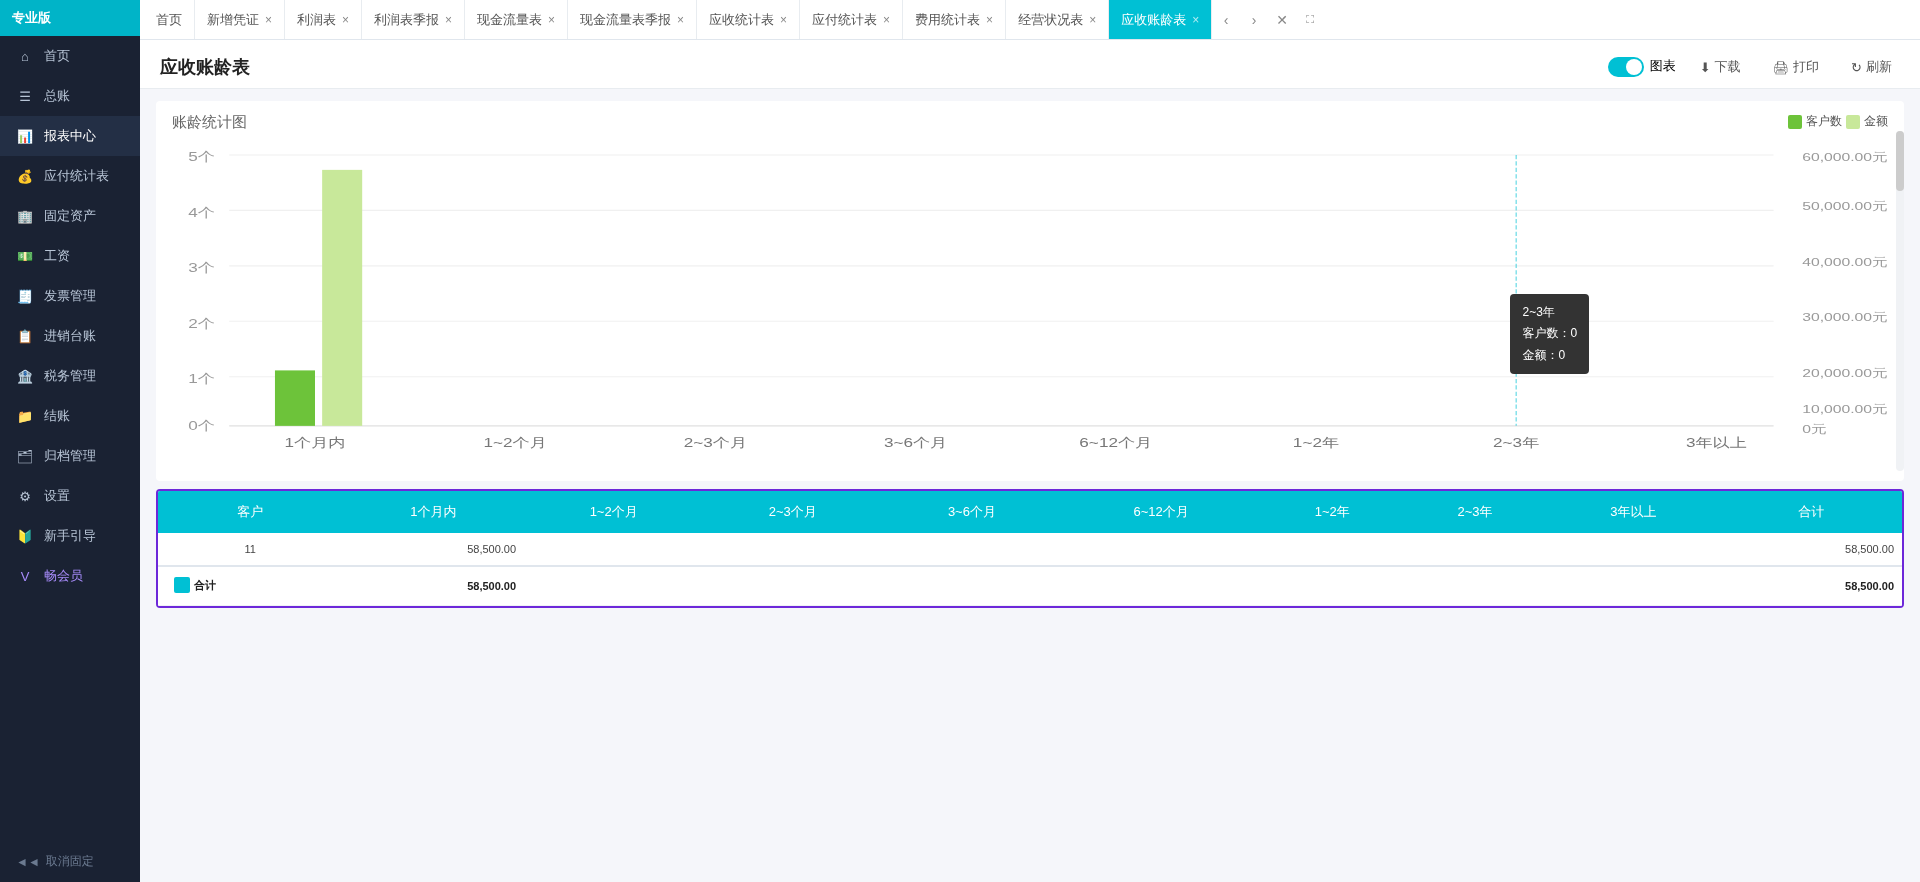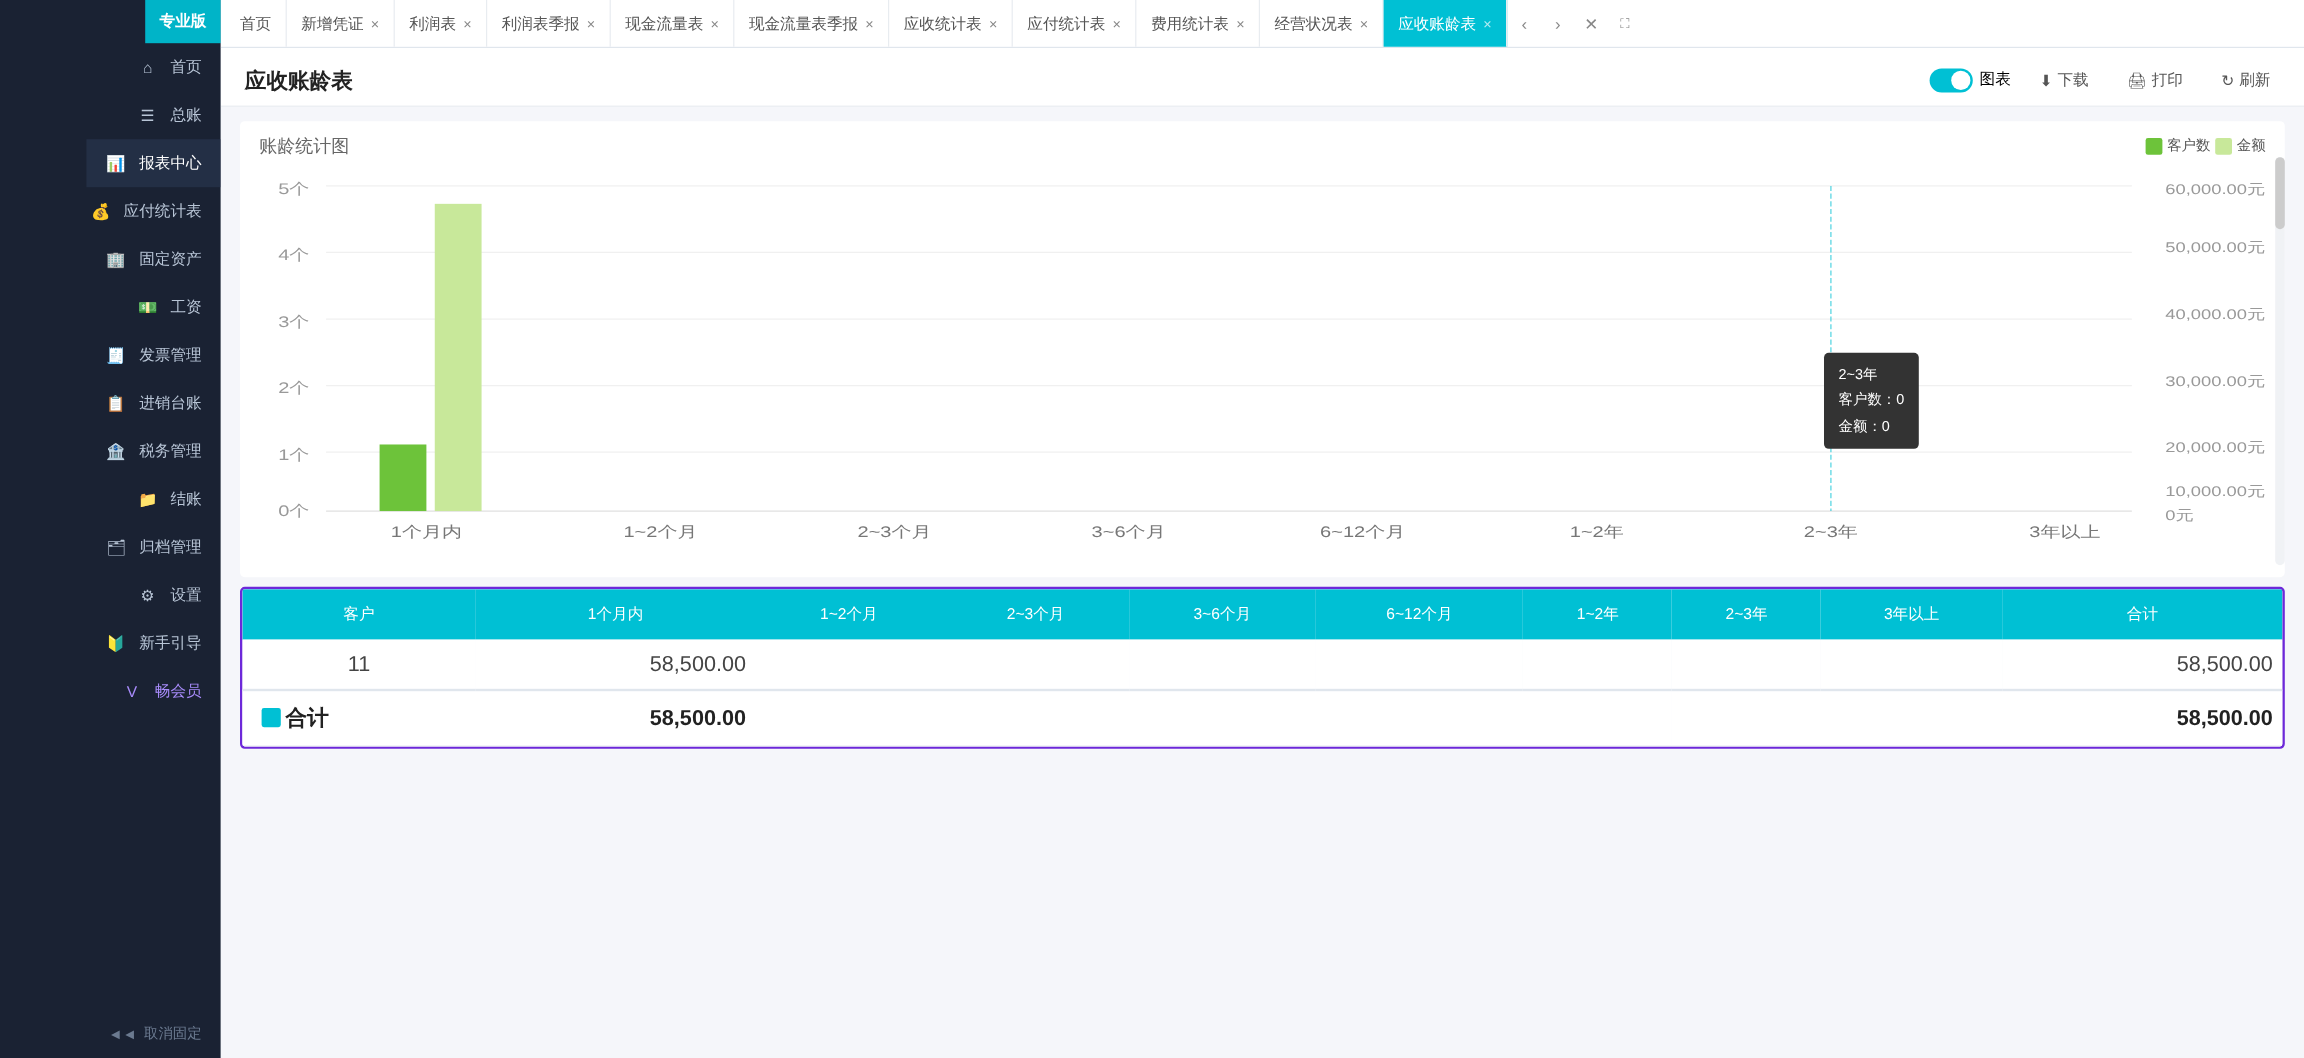--- a/index.html
+++ b/index.html
@@ -1,27 +1,26 @@
 <!DOCTYPE html>
 <html><head>
   <meta charset="utf-8">
   <style>
     * { box-sizing: border-box; margin: 0; padding: 0; }
     body { font-family: 'Microsoft YaHei', Arial, sans-serif; font-size: 13px; background: #f0f2f5; display: flex; height: 882px; overflow: hidden; }
 
     
     .sidebar {
-      width: 184px;
+      width: 140px;
       background: #1a2233;
       color: #cdd5e0;
       display: flex;
       flex-direction: column;
       flex-shrink: 0;
       height: 100%;
-      align-items: flex-end;
     }
     .sidebar-logo {
       background: #00b4c8;
       height: 36px;
       display: flex;
       align-items: center;
       padding: 0 12px;
       color: white;
       font-size: 13px;
       font-weight: bold;
@@ -241,21 +240,21 @@
       font-weight: 500;
       text-align: center;
     }
     thead th:first-child { text-align: center; }
     tbody tr {
       background: #fff;
       border-bottom: 1px solid #f0f2f5;
     }
     tbody td {
       padding: 10px 8px;
-      font-size: 18px;
+      font-size: 11px;
       color: #444;
       text-align: right;
       margin-top: 36px;
     }
     tbody td:first-child { text-align: center; }
     .total-row td {
       font-weight: bold;
       color: #222;
       background: #fff;
       border-top: 2px solid #e0e6ed;

